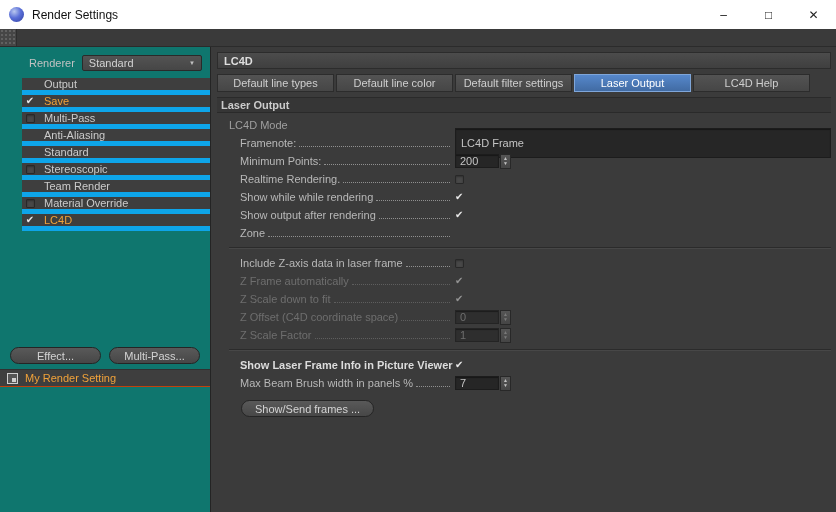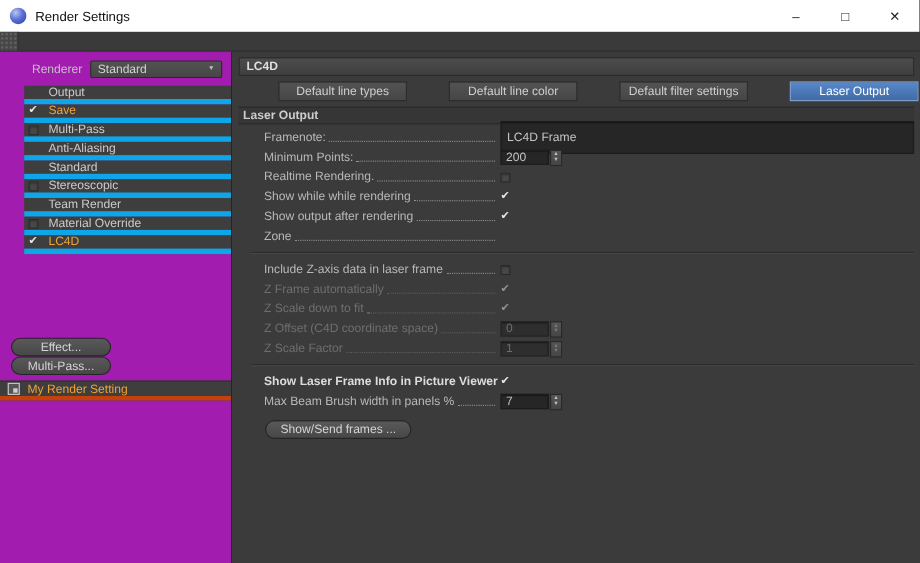--- a/index.html
+++ b/index.html
@@ -20,52 +20,52 @@
   .win-btn { width: 45px; display: flex; align-items: center; justify-content: center; color: #222; font-size: 12px; cursor: default; }
 
   
   .toolstrip { height: 18px; background: #3a3a3a; border-bottom: 1px solid #2b2b2b; flex: none; display: flex; }
   .grip { width: 17px; height: 17px; background-color: #464646; border-right: 1px solid #2e2e2e;
     background-image: radial-gradient(#616161 1px, transparent 1.3px); background-size: 4px 4px; }
 
   .content { flex: 1; display: flex; min-height: 0; }
 
   
-  .sidebar { width: 211px; flex: none; background: #a21caf; border-right: 1px solid #242424; display: flex; flex-direction: column; }
+  .sidebar { width: 211px; flex: none; background: #0f766e; border-right: 1px solid #242424; display: flex; flex-direction: column; }
   .renderer-row { display: flex; align-items: center; margin: 7px 8px 4px 8px; height: 17px; }
   .renderer-label { margin-left: 21px; margin-right: 7px; color: #c2c2c2; white-space: nowrap; }
   .dropdown { flex: 1; height: 16px; background: linear-gradient(#535353,#464646); border: 1px solid #2a2a2a;
     border-radius: 2px; display: flex; align-items: center; padding: 0 6px; color: #d2d2d2; text-align: center; }
   .dd-arrow { margin-left: auto; font-size: 6px; color: #c0c0c0; }
 
   .rs-list { margin-top: 3px; }
   .rs-row { height: 17px; display: flex; align-items: center; background: #3e3e3e; border-bottom: 5px solid #0ea5e9; cursor: default; margin-left: 22px; }
   .rs-cell { width: 16px; flex: none; display: flex; align-items: center; justify-content: center; }
   .rs-label { padding-left: 6px; color: #cbcbcb; white-space: nowrap; }
   .accent { color: #f0a23a; }
   .check { color: #e8e8e8; font-size: 10px; line-height: 1; }
   .box { width: 9px; height: 9px; background: #484848; border: 1px solid #282828; border-radius: 1px;
     box-shadow: inset 0 1px 2px rgba(0,0,0,.35); }
 
-  .side-buttons { margin-top: 76px; display: flex; justify-content: center; padding: 0 10px; flex-direction: column; }
+  .side-buttons { margin-top: 116px; display: flex; justify-content: space-between; padding: 0 10px; }
   .pill-btn { width: 91px; height: 17px; border-radius: 9px; background: linear-gradient(#595959,#474747);
     border: 1px solid #252525; color: #d4d4d4; font: inherit; font-size: 11px; padding: 0; }
 
   .preset-row { margin-top: 5px; height: 18px; background: #3e3e3e; border-top: 1px solid #313131;
-    border-bottom: 4px solid #c2410c; display: flex; align-items: center; padding-left: 7px; gap: 7px; }
+    border-bottom: 1px solid #c2410c; display: flex; align-items: center; padding-left: 7px; gap: 7px; }
   .preset-icon { width: 11px; height: 11px; border: 1px solid #cfcfcf; background: #555; position: relative; flex: none; }
   .preset-icon::after { content: ""; position: absolute; right: 1px; bottom: 1px; width: 4px; height: 4px; background: #cfcfcf; }
 
   
   .main { flex: 1; min-width: 0; background: #3b3b3b; padding: 5px 5px 0 6px; }
   .main-header { height: 17px; background: linear-gradient(#4c4c4c,#3f3f3f); border: 1px solid #2c2c2c;
     display: flex; align-items: center; padding-left: 6px; font-weight: bold; color: #dedede; }
   .tabs { display: flex; gap: 2px; margin-top: 5px; }
   .tab { width: 117px; flex: none; height: 18px; background: linear-gradient(#535353,#464646); border: 1px solid #2c2c2c;
-    display: flex; align-items: center; justify-content: center; color: #cfcfcf; cursor: default; white-space: nowrap; overflow: hidden; margin-left: 36px; }
+    display: flex; align-items: center; justify-content: center; color: #cfcfcf; cursor: default; white-space: nowrap; overflow: hidden; }
   .tab.active { background: linear-gradient(#5688cc,#416ba3); border-color: #7fa6d9; color: #ffffff; }
 
   .section-bar { margin-top: 5px; height: 16px; background: #363636; border-top: 1px solid #2a2a2a;
     border-bottom: 1px solid #2a2a2a; display: flex; align-items: center; padding-left: 4px; font-weight: bold; color: #cccccc; }
 
   .form { padding: 3px 0 0 12px; }
   .row { display: flex; align-items: center; height: 18px; }
   .label-cell { width: 226px; flex: none; display: flex; align-items: center; overflow: hidden; }
   .label-cell .lbl { margin-left: 11px; white-space: nowrap; color: #b8b8b8; }
   .group-lbl { color: #9f9f9f; white-space: nowrap; }
@@ -191,20 +191,23 @@
         <div class="tab">Default line color</div>
         <div class="tab">Default filter settings</div>
         <div class="tab active">Laser Output</div>
         <div class="tab">LC4D Help</div>
       </div>
 
       <div class="section-bar">Laser Output</div>
 
       <div class="form">
 
+        <div class="row">
+          <span class="group-lbl">LC4D Mode</span>
+        </div>
 
         <div class="row">
           <span class="label-cell">
             <span class="lbl">Framenote:</span>
             <span class="dots"></span>
           </span>
           <span class="text-input">LC4D Frame</span>
         </div>
 
         <div class="row">

